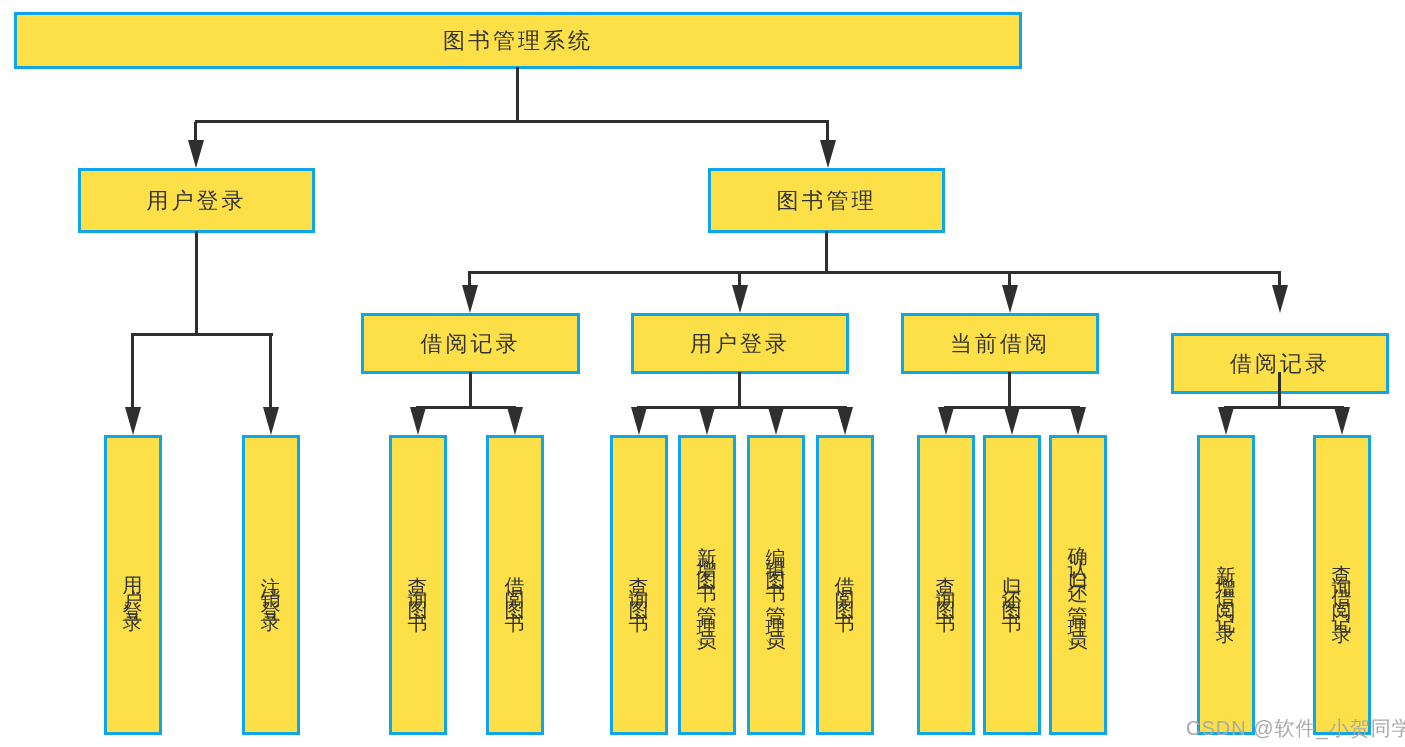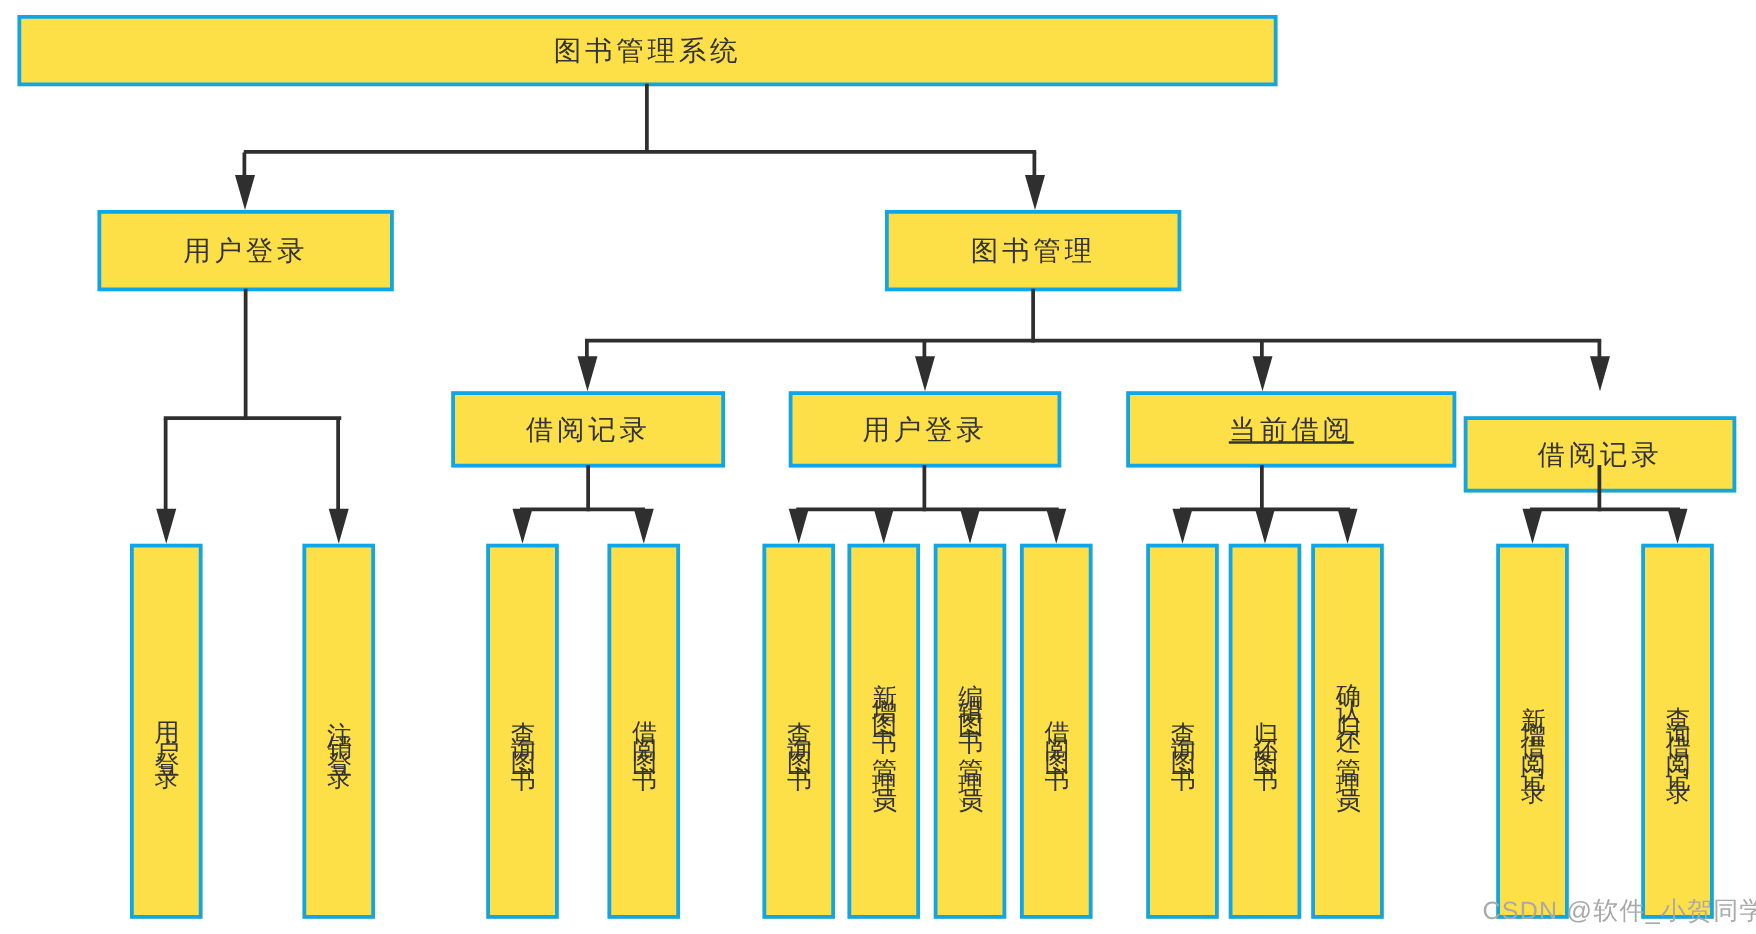--- a/index.html
+++ b/index.html
@@ -28,21 +28,21 @@
   .wm{
     position:absolute;left:1186px;top:715px;z-index:5;
     font-size:20px;color:#a9a9a9;letter-spacing:1px;white-space:nowrap;
   }
   
   .bx-root{left:14px;top:12px;width:1008px;height:57px;}
   .bx-login{left:78px;top:168px;width:237px;height:65px;}
   .bx-mgmt{left:708px;top:168px;width:237px;height:65px;}
   .bx-l3a{left:361px;top:313px;width:219px;height:61px;}
   .bx-l3b{left:631px;top:313px;width:218px;height:61px;}
-  .bx-l3c{left:901px;top:313px;width:264px;height:61px;text-decoration:underline;}
+  .bx-l3c{left:901px;top:313px;width:198px;height:61px;}
   .bx-l3d{left:1171px;top:313px;width:218px;height:61px;margin-top:20px;}
   .leaf{top:435px;width:58px;height:300px;}
   .bx-a1{left:104px;} .bx-a2{left:242px;}
   .bx-b1{left:389px;} .bx-b2{left:486px;}
   .bx-c1{left:610px;} .bx-c2{left:678px;} .bx-c3{left:747px;} .bx-c4{left:816px;}
   .bx-d1{left:917px;} .bx-d2{left:983px;} .bx-d3{left:1049px;}
   .bx-e1{left:1197px;} .bx-e2{left:1313px;}
   
   .ln-f1{left:516px;top:67px;width:3px;height:54px;}
   .ln-h1{left:195px;top:120px;width:634px;height:3px;}

